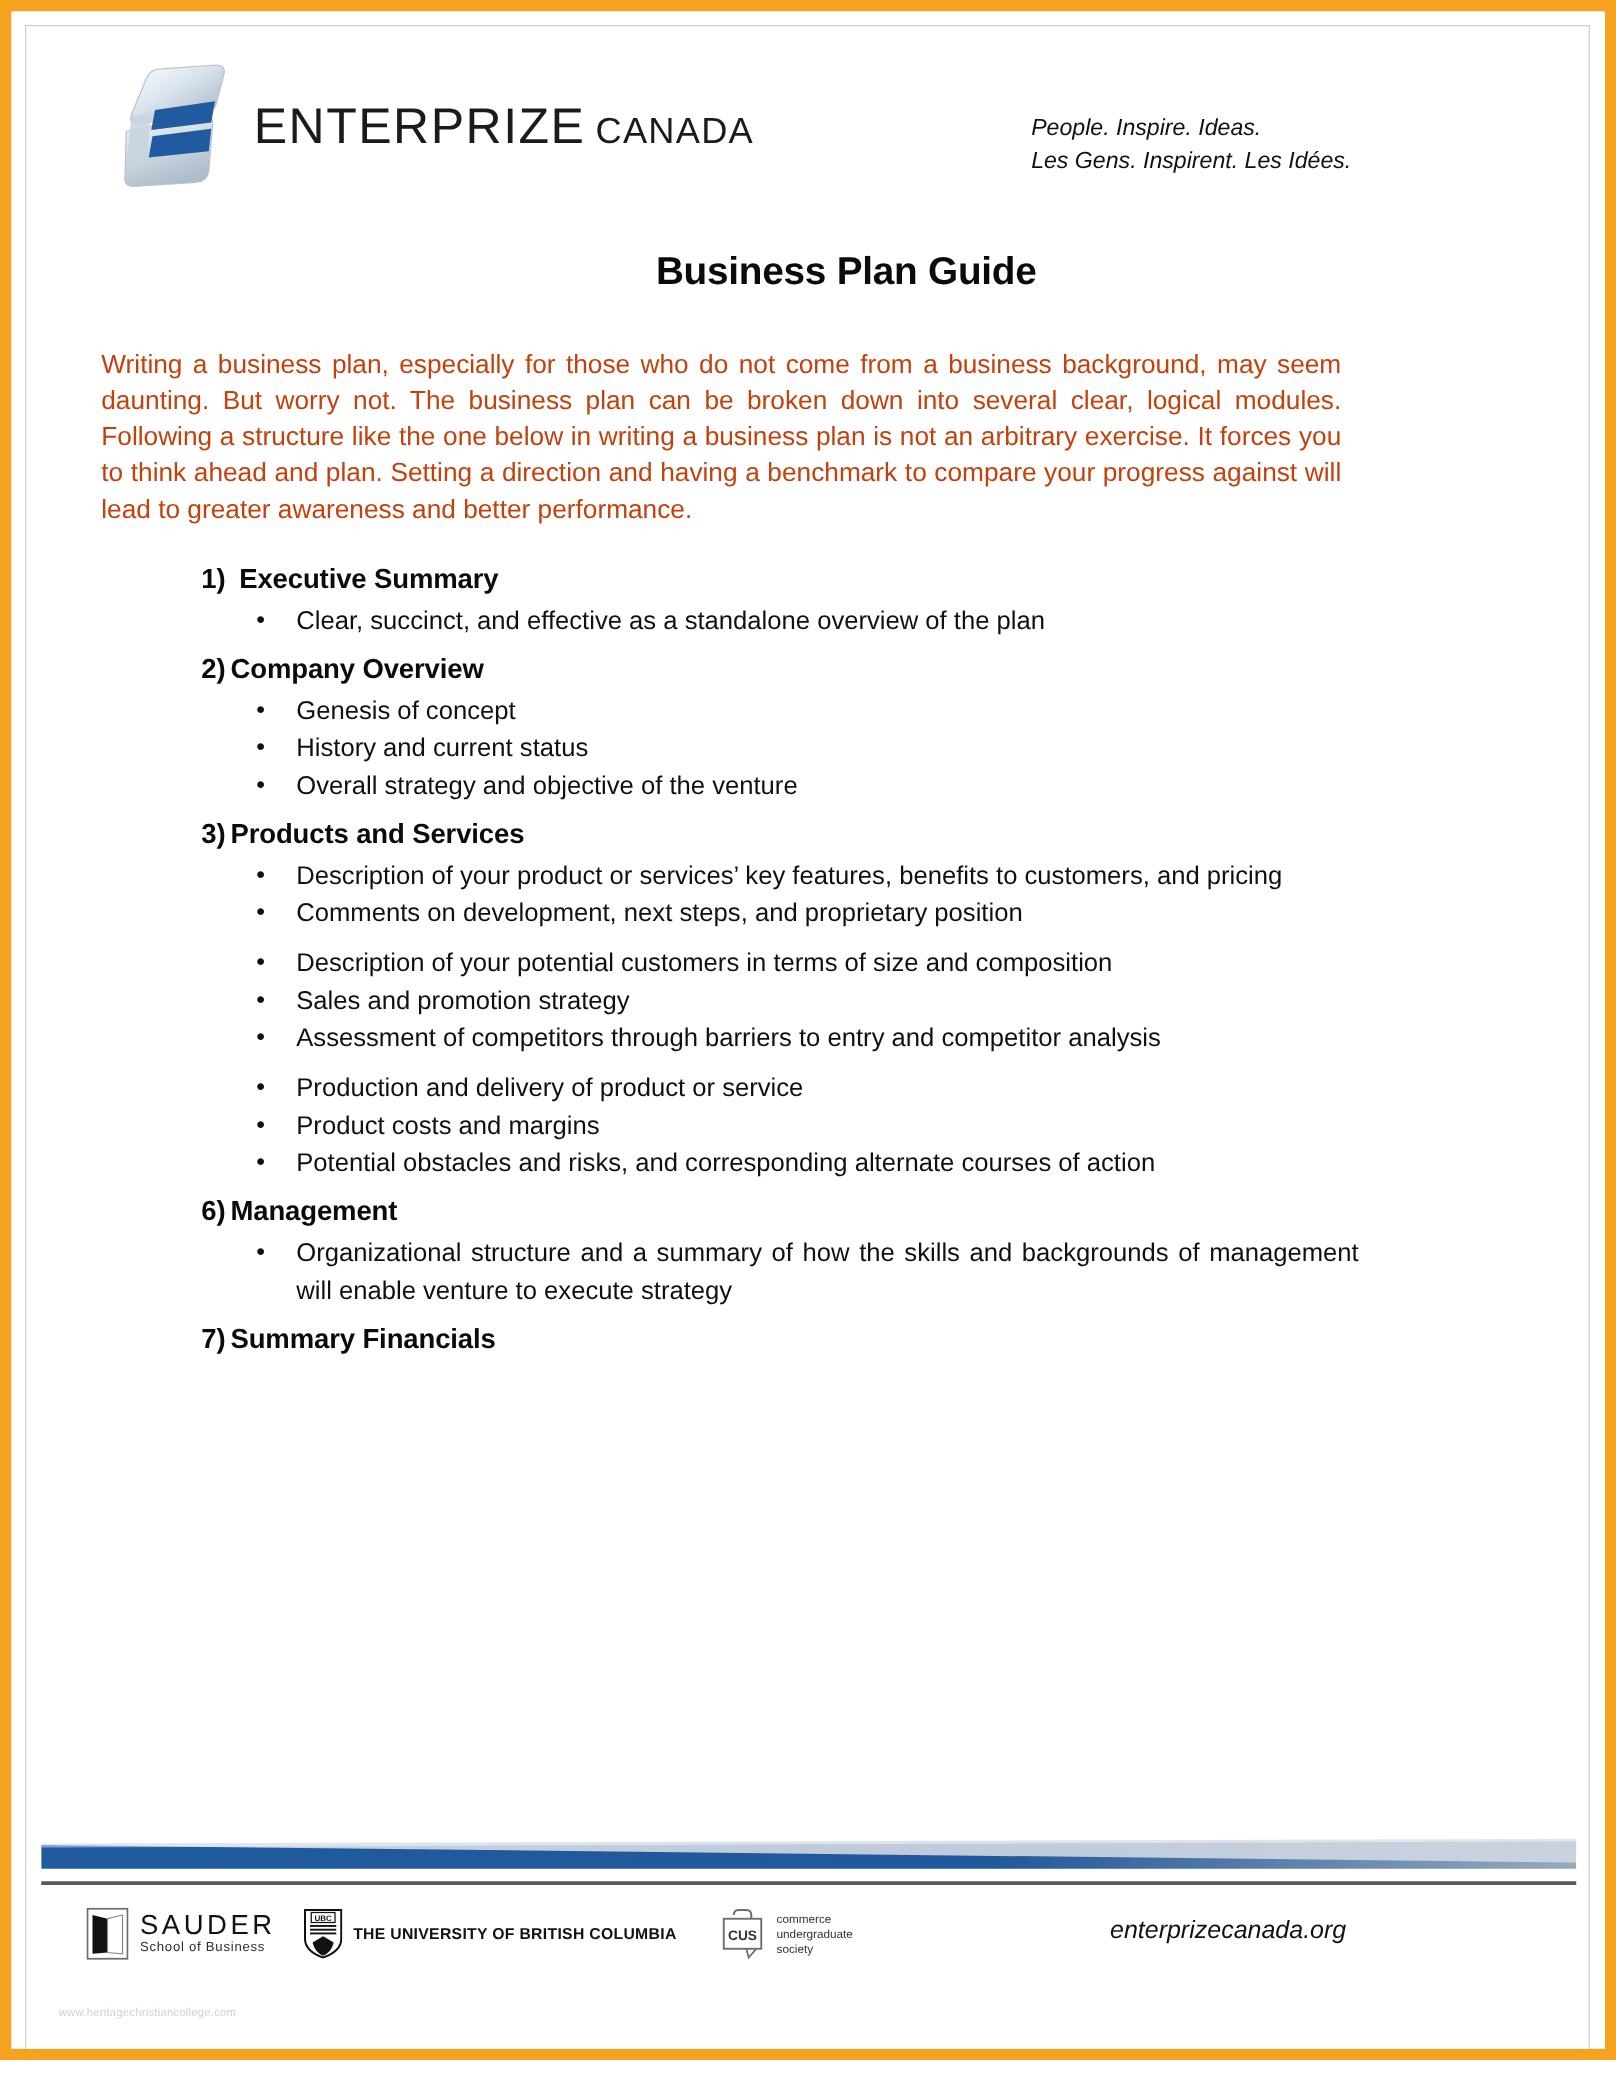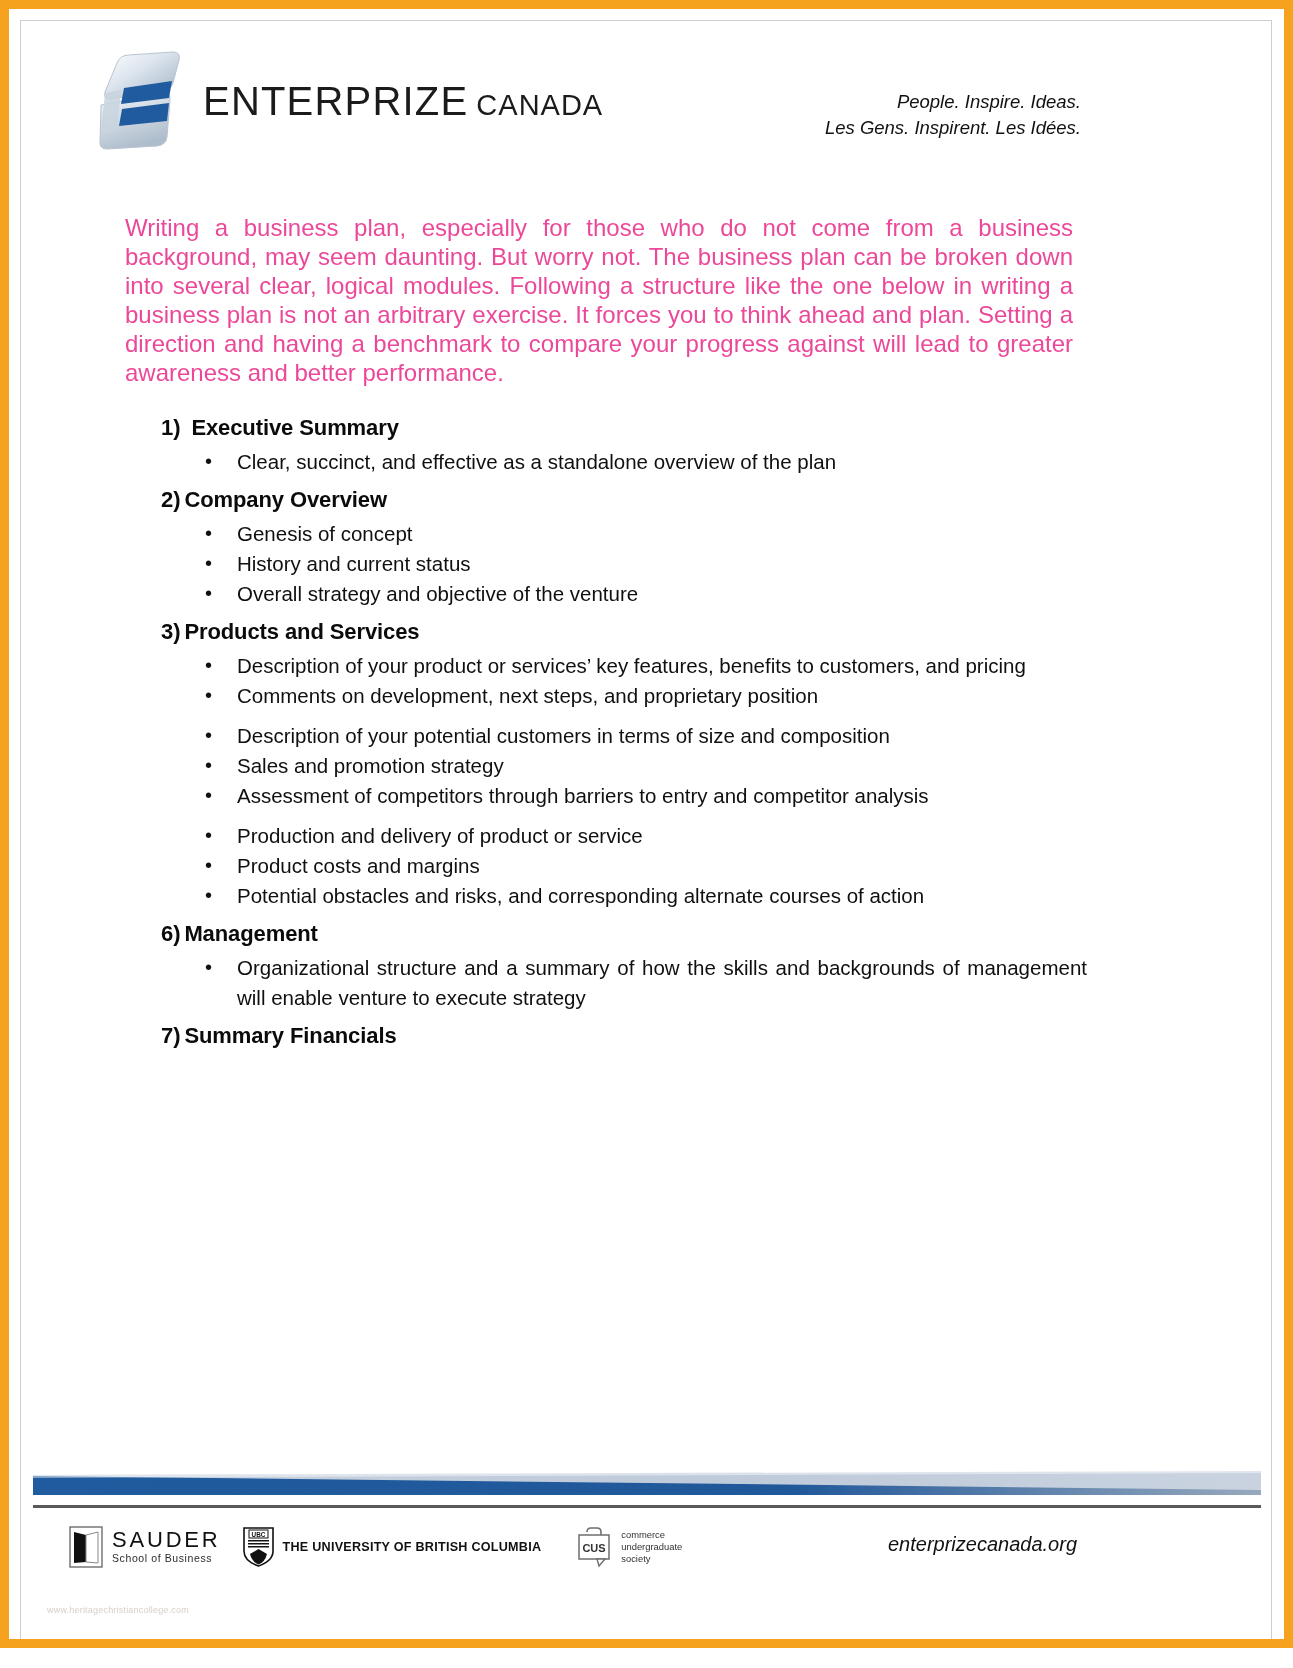--- a/index.html
+++ b/index.html
@@ -60,21 +60,21 @@
   .logo-word .small {
     font-size: 29px;
     letter-spacing: 1px;
     font-weight: 400;
     margin-left: 8px;
   }
 
   .tagline {
     position: absolute;
     right: 192px; top: 68px;
-    text-align: right;
+    text-align: left;
     font-style: italic;
     font-size: 18.5px;
     line-height: 26px;
     color: #111111;
     white-space: nowrap;
   }
 
   
   .content {
     position: absolute;
@@ -86,24 +86,24 @@
     text-align: center;
     font-size: 31px;
     font-weight: bold;
     color: #0b0b0b;
     letter-spacing: -0.2px;
     margin-left: 60px;
     margin-top: 28px;
   }
 
   .intro {
-    margin: 42px 200px 0 104px;
-    font-size: 24px;
+    margin: 42px 200px 0 60px;
+    font-size: 21px;
     line-height: 29px;
-    color: #ec4899;
+    color: #c2410c;
     text-align: justify;
     text-justify: inter-word;
   }
 
   .sections { margin: 28px 0 0 0; }
 
   .section { margin-top: 10px; }
 
   .sec-head {
     margin-left: 140px;
@@ -261,20 +261,21 @@
       </div>
 
       <div class="tagline">
         <div>People. Inspire. Ideas.</div>
         <div>Les Gens. Inspirent. Les Idées.</div>
       </div>
     </div>
 
     <div class="content">
 
+      <div class="doc-title">Business Plan Guide</div>
 
       <p class="intro">Writing a business plan, especially for those who do not come from a business background, may seem daunting. But worry not. The business plan can be broken down into several clear, logical modules. Following a structure like the one below in writing a business plan is not an arbitrary exercise. It forces you to think ahead and plan. Setting a direction and having a benchmark to compare your progress against will lead to greater awareness and better performance.</p>
 
       <div class="sections" id="sections-root">
           <div class="section">
             <div class="sec-head wide-gap"><span class="num">1)</span><span>Executive Summary</span></div>
             <ul class="bullets">
               <li>Clear, succinct, and effective as a standalone overview of the plan</li>
             </ul>
           </div>

